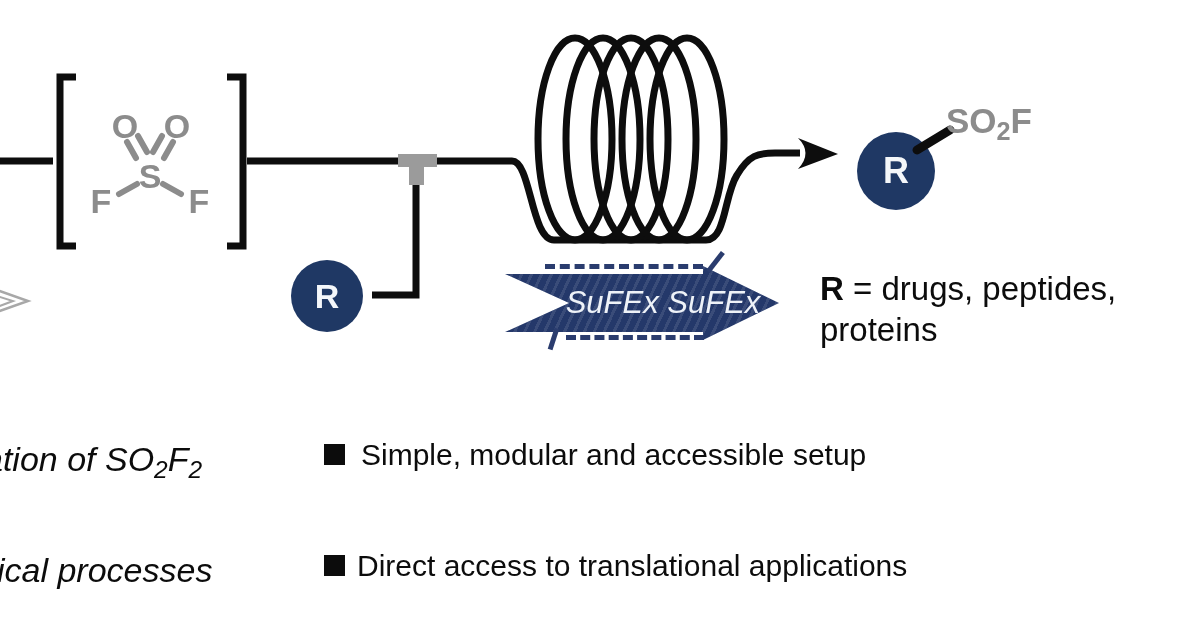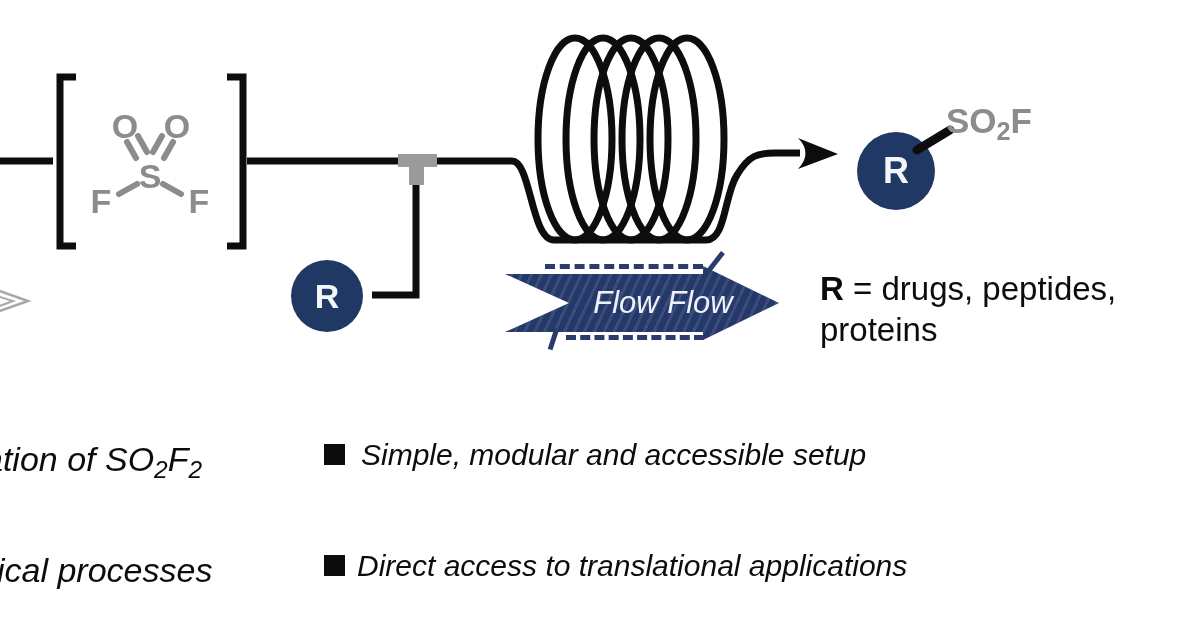--- a/index.html
+++ b/index.html
@@ -59,21 +59,21 @@
   .left-note{
     position:absolute;font-style:italic;font-size:34px;color:#0c0c0c;white-space:nowrap;
   }
   .left-note-1{left:-16px;top:440px;}
   .left-note-2{left:-3px;top:551px;}
   
   .bullet-row{position:absolute;display:flex;align-items:flex-start;gap:16px;}
   .bullet-row-1{left:324px;top:438px;}
   .bullet-row-2{left:324px;top:549px;gap:12px;}
   .bullet-square{width:21px;height:21px;background:#0c0c0c;margin-top:6px;flex:0 0 auto;}
-  .bullet-text{font-style:italic;font-size:30px;color:#0c0c0c;white-space:nowrap;}
+  .bullet-text{font-size:30px;color:#0c0c0c;white-space:nowrap;}
 </style>
 </head>
 <body>
 
 <div class="canvas">
 
   <svg class="layer" viewBox="0 0 1200 630">
 
     <path d="M0 161 H53" stroke="#0d0d0d" stroke-width="7" fill="none"></path>
 
@@ -118,21 +118,21 @@
   <span class="atom atom-o-right">O</span>
   <span class="atom atom-s">S</span>
   <span class="atom atom-f-left">F</span>
   <span class="atom atom-f-right">F</span>
 
   <div class="rcircle rcircle-reagent">
     <span>R</span>
   </div>
 
   <div class="flow-arrow">
-    <span>Flow Flow</span>
+    <span>SuFEx SuFEx</span>
   </div>
   <div class="stitch stitch-top"></div>
   <div class="stitch stitch-bottom"></div>
   <div class="stray stray-top"></div>
   <div class="stray stray-bottom"></div>
 
   <div class="rcircle rcircle-product">
     <span>R</span>
   </div>
   <svg class="layer" viewBox="0 0 1200 630" style="pointer-events:none">

